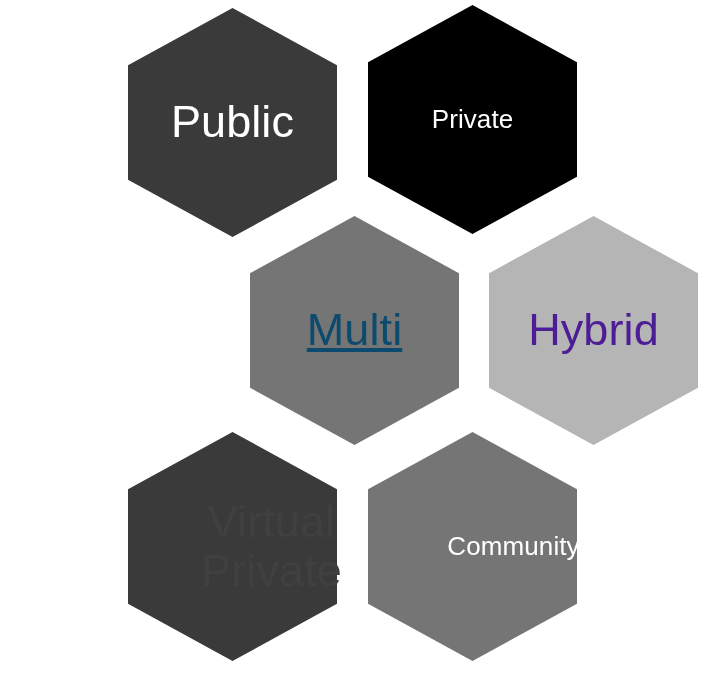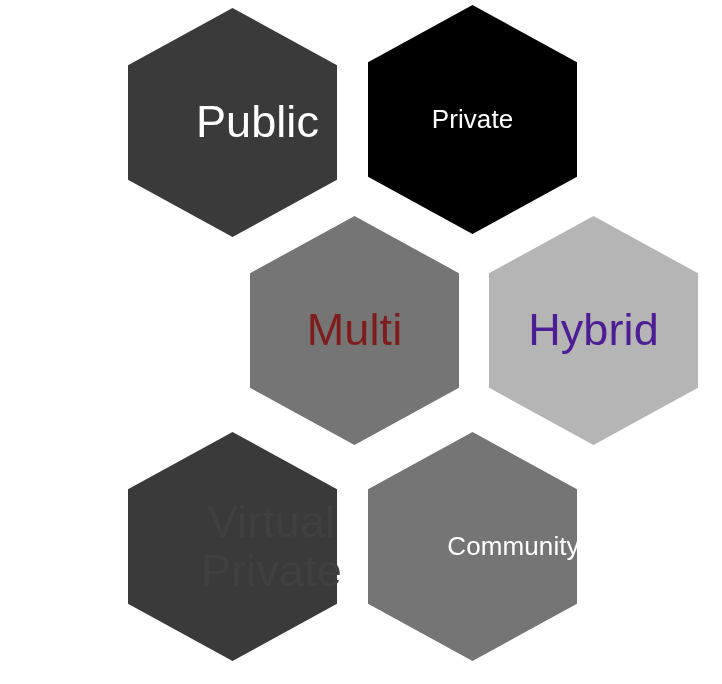--- a/index.html
+++ b/index.html
@@ -51,35 +51,35 @@
 </style>
 </head>
 <body>
 
 <div id="diagram-canvas" style="width: 722px; height: 684px; background: rgb(255, 255, 255);">
 
   <div class="hex-cell" style="left: 128px; top: 8px; width: 209px; height: 229px;">
     <svg width="209" height="229" viewBox="0 0 209 229" aria-hidden="true">
       <polygon class="hex-shape" points="104.5,0 209,57.25 209,171.75 104.5,229 0,171.75 0,57.25" fill="#3A3A3A"></polygon>
     </svg>
-    <div class="hex-label size-lg" style="color: rgb(255, 255, 255); padding-left: 25px;">Public</div>
+    <div class="hex-label size-lg" style="color: rgb(255, 255, 255);">Public</div>
   </div>
 
   <div class="hex-cell" style="left: 368px; top: 5px; width: 209px; height: 229px;">
     <svg width="209" height="229" viewBox="0 0 209 229" aria-hidden="true">
       <polygon class="hex-shape" points="104.5,0 209,57.25 209,171.75 104.5,229 0,171.75 0,57.25" fill="#000000"></polygon>
     </svg>
     <div class="hex-label size-sm" style="color: rgb(255, 255, 255);">Private</div>
   </div>
 
   <div class="hex-cell" style="left: 250px; top: 216px; width: 209px; height: 229px;">
     <svg width="209" height="229" viewBox="0 0 209 229" aria-hidden="true">
       <polygon class="hex-shape" points="104.5,0 209,57.25 209,171.75 104.5,229 0,171.75 0,57.25" fill="#757575"></polygon>
     </svg>
-    <div class="hex-label size-lg" style="color: #7f1d1d;">Multi</div>
+    <div class="hex-label size-lg" style="color: #0c4a6e; text-decoration: underline;">Multi</div>
   </div>
 
   <div class="hex-cell" style="left: 489px; top: 216px; width: 209px; height: 229px;">
     <svg width="209" height="229" viewBox="0 0 209 229" aria-hidden="true">
       <polygon class="hex-shape" points="104.5,0 209,57.25 209,171.75 104.5,229 0,171.75 0,57.25" fill="#B5B5B5"></polygon>
     </svg>
     <div class="hex-label size-lg" style="color: #4c1d95;">Hybrid</div>
   </div>
 
   <div class="hex-cell" style="left: 128px; top: 432px; width: 209px; height: 229px;">

